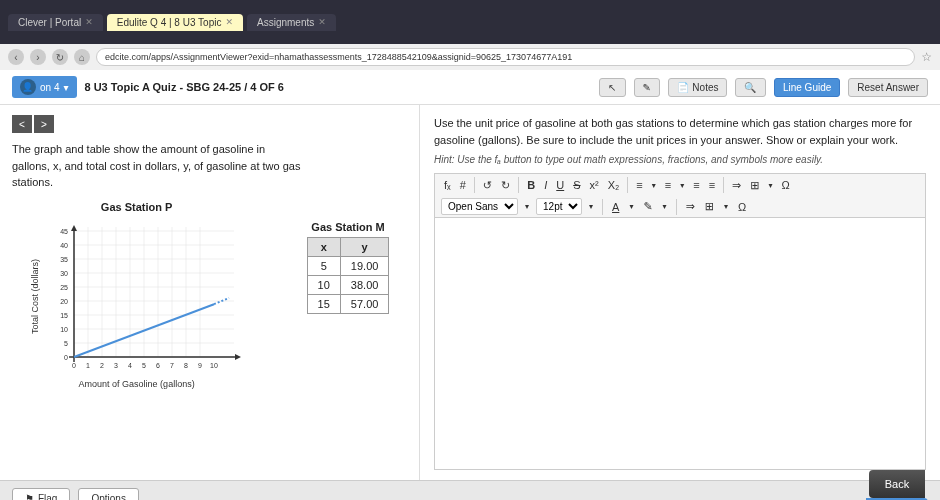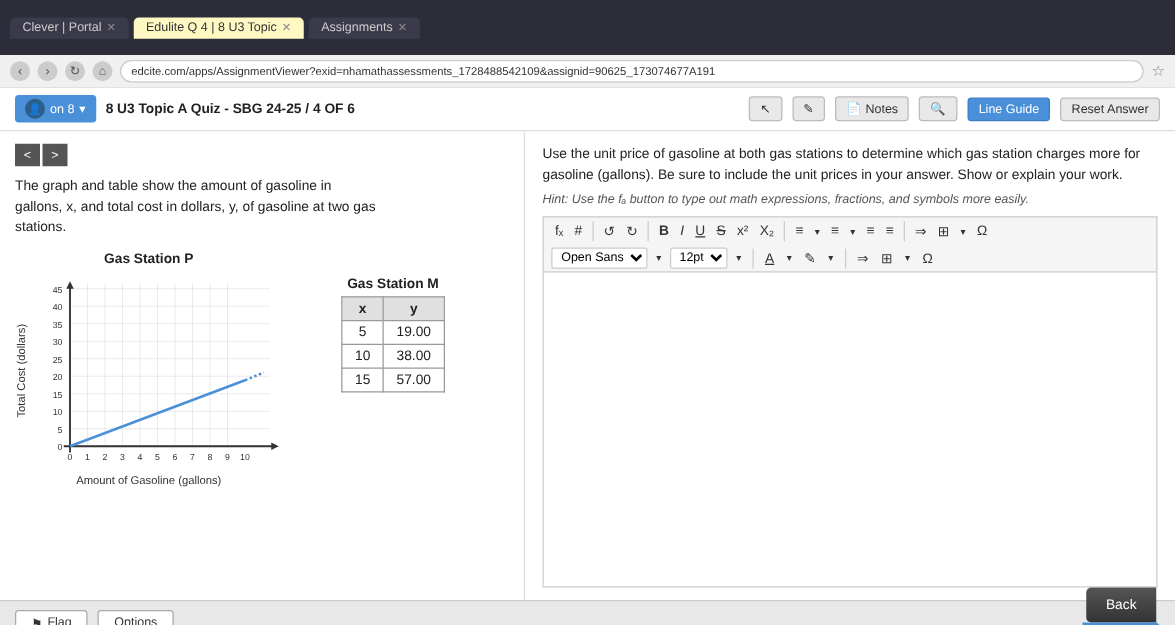--- a/index.html
+++ b/index.html
@@ -160,21 +160,23 @@
       justify-content: center;
     }
     .question-text {
       font-size: 11px;
       color: #222;
       line-height: 1.5;
       margin-bottom: 10px;
     }
     .graphs-row {
       display: flex;
+      gap: 16px;
       align-items: flex-start;
+      justify-content: center;
     }
 
     
     .graph-container {
       flex: 0 0 auto;
     }
     .graph-title {
       font-size: 11px;
       font-weight: bold;
       text-align: center;
@@ -262,21 +264,20 @@
       height: 16px;
       background: #ccc;
       margin: 0 2px;
     }
     .editor-toolbar-select {
       font-size: 10px;
       border: 1px solid #ccc;
       background: white;
       padding: 1px 2px;
       border-radius: 2px;
-      text-align: right;
     }
     .editor-toolbar-row2 {
       border: 1px solid #ccc;
       border-bottom: none;
       border-top: none;
       background: #f5f5f5;
       padding: 2px 6px;
       display: flex;
       align-items: center;
       gap: 4px;
@@ -388,21 +389,21 @@
   <button class="nav-btn">⌂</button>
   <input class="address-input" readonly="" value="edcite.com/apps/AssignmentViewer?exid=nhamathassessments_1728488542109&amp;assignid=90625_173074677A191" style="">
   <span class="star-btn">☆</span>
 </div>
 
 <div class="main-content">
 
   <div class="question-header">
     <button class="student-btn">
       <div class="student-icon">👤</div>
-      <span>on 8</span>
+      <span>on 4</span>
       <span>▾</span>
     </button>
     <span class="question-title">8 U3 Topic A Quiz - SBG 24-25 / 4 OF 6</span>
     <div class="spacer"></div>
     <button class="toolbar-btn">
       <span>↖</span>
     </button>
     <button class="toolbar-btn">
       <span>✎</span>
     </button>

